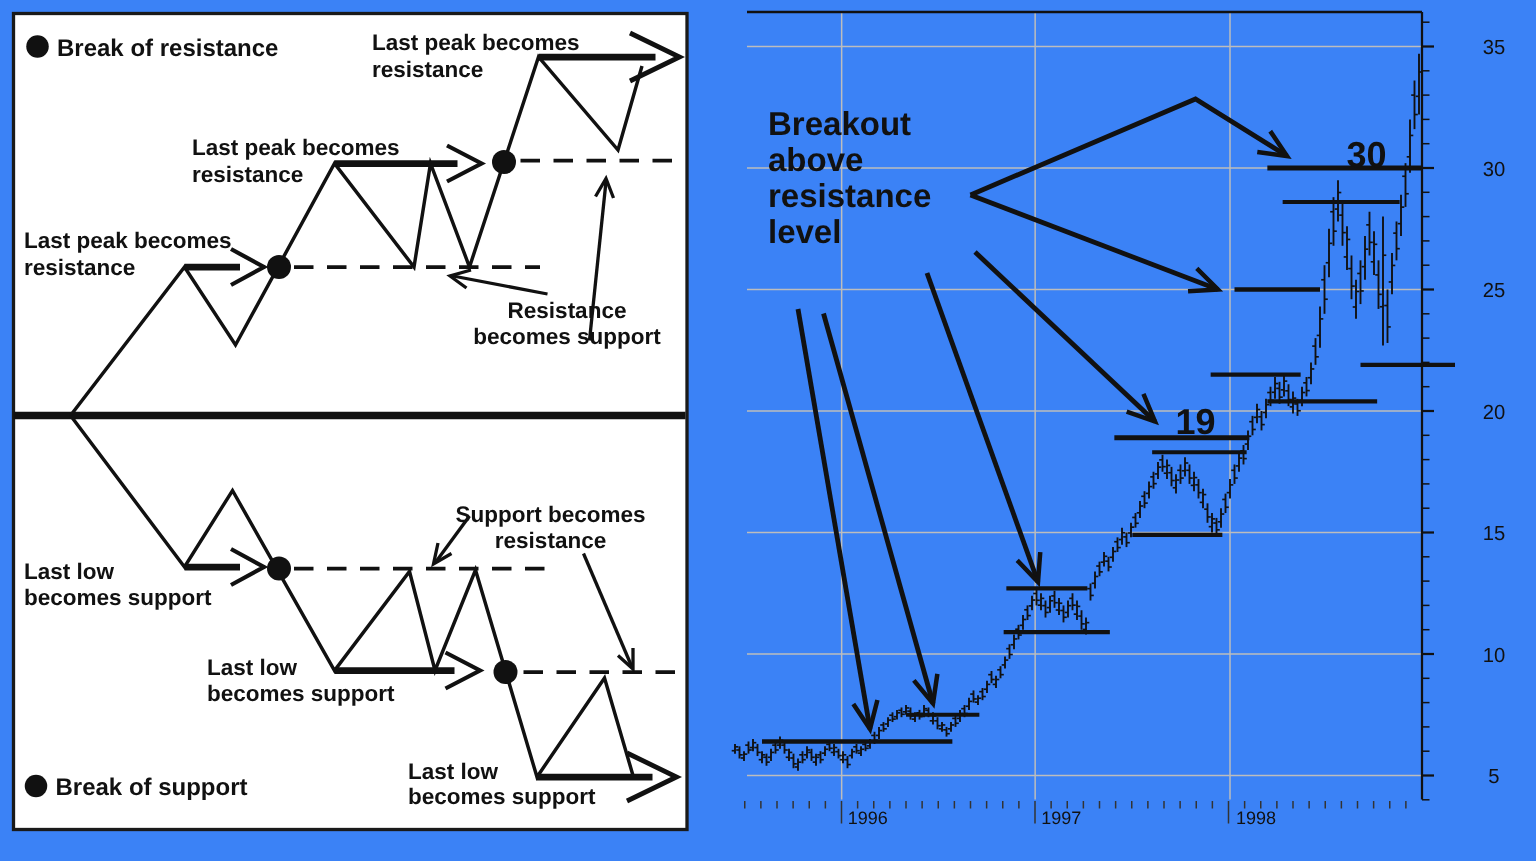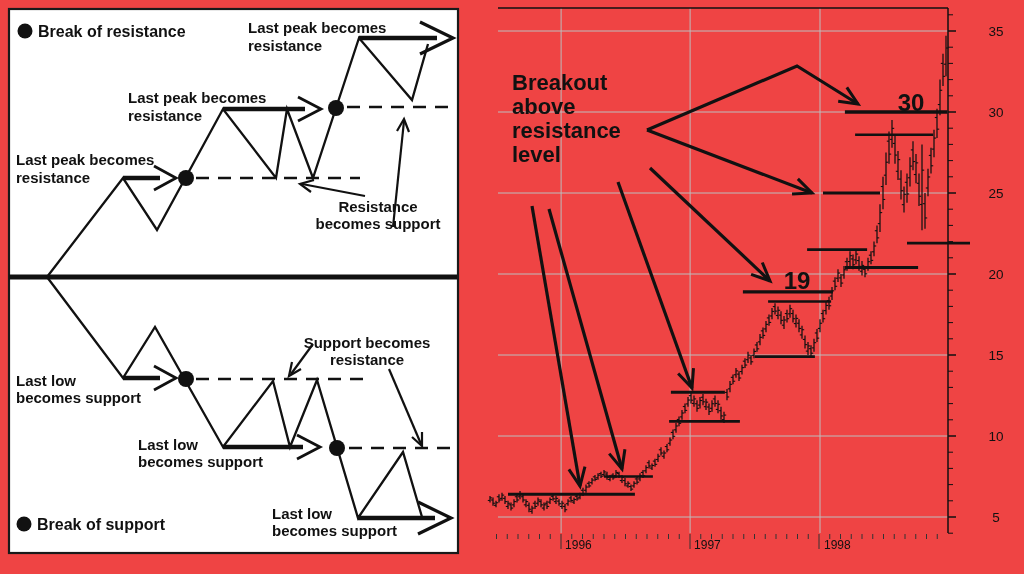--- a/index.html
+++ b/index.html
@@ -1,16 +1,16 @@
 <!DOCTYPE html>
 <html><head>
 <meta charset="utf-8">
 <style>
   html,body{margin:0;padding:0;background:#fff;}
-  .page{position:relative;width:1024px;height:574px;background:#ef4444;overflow:hidden;
+  .page{position:relative;width:1024px;height:574px;background:#3b82f6;overflow:hidden;
         font-family:"Liberation Sans", sans-serif;text-align:center;}
   svg{position:absolute;left:0;top:0;}
   text{font-family:"Liberation Sans", sans-serif;fill:#111;}
   .lbl{font-size:15px;font-weight:bold;}
   .legend{font-size:16px;font-weight:bold;}
   .anno{font-size:22px;font-weight:bold;}
   .biglvl{font-size:24px;font-weight:bold;text-anchor:middle;}
 </style>
 </head>
 <body>

